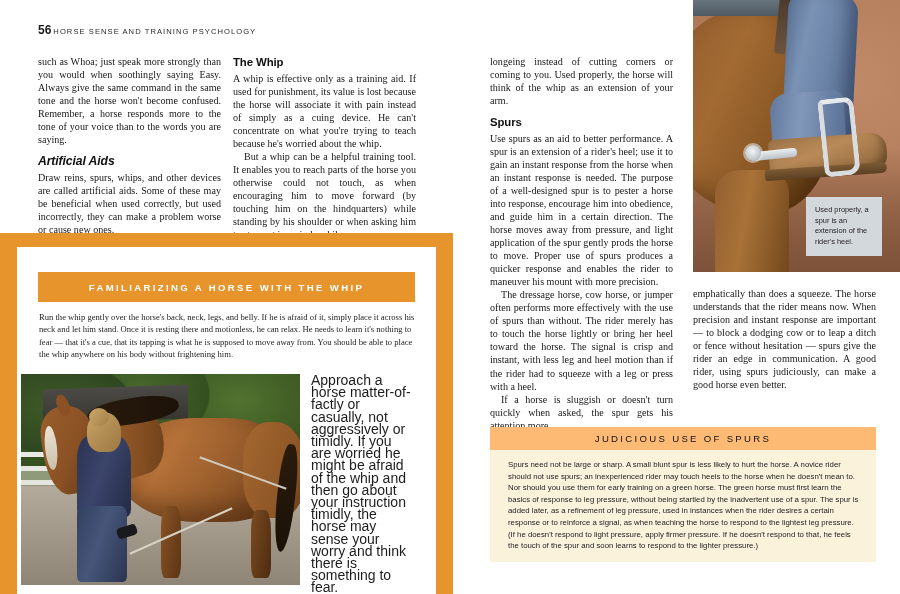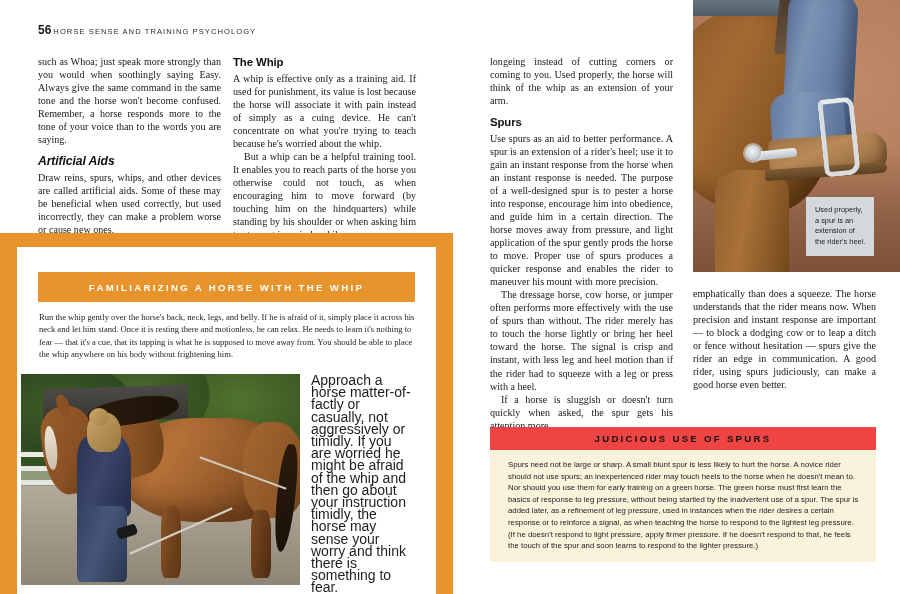--- a/index.html
+++ b/index.html
@@ -171,21 +171,21 @@
     left: 52px; top: 145px;
     width: 16px; height: 16px;
     border-radius: 50%;
     background: radial-gradient(circle at 45% 40%, #f3f5f7 0%, #c3cace 60%, #90989e 100%);
     box-shadow: 0 0 0 2px rgba(230,235,238,.55);
   }
 
   .spur-caption {
     position: absolute;
     left: 806px; top: 197px;
-    width: 68px;
+    width: 76px;
     padding: 8px 8px 9px 9px;
     background: #d3d8dc;
     font-family: "Liberation Sans", sans-serif;
     font-size: 7.4px;
     line-height: 10.6px;
     color: #1d1d1f;
   }
 
   
   .orange-wrap {
@@ -359,25 +359,25 @@
   .yellow-wrap {
     position: absolute;
     left: 490px; top: 427px;
     width: 386px; height: 135px;
     background: #fbf2dc;
   }
   .yellow-title {
     position: absolute;
     left: 490px; top: 427px;
     width: 386px; height: 23px;
-    background: #ef4444;
+    background: #fdba74;
     display: flex; align-items: center; justify-content: center;
     font-family: "Liberation Sans", sans-serif;
     font-size: 9.6px;
-    font-weight: bold;
+    font-weight: normal;
     letter-spacing: 2.3px;
     color: #111111;
   }
   .yellow-body {
     position: absolute;
     left: 508px; top: 459px;
     width: 352px;
     font-family: "Liberation Sans", sans-serif;
     font-size: 7.8px;
     line-height: 11.6px;

